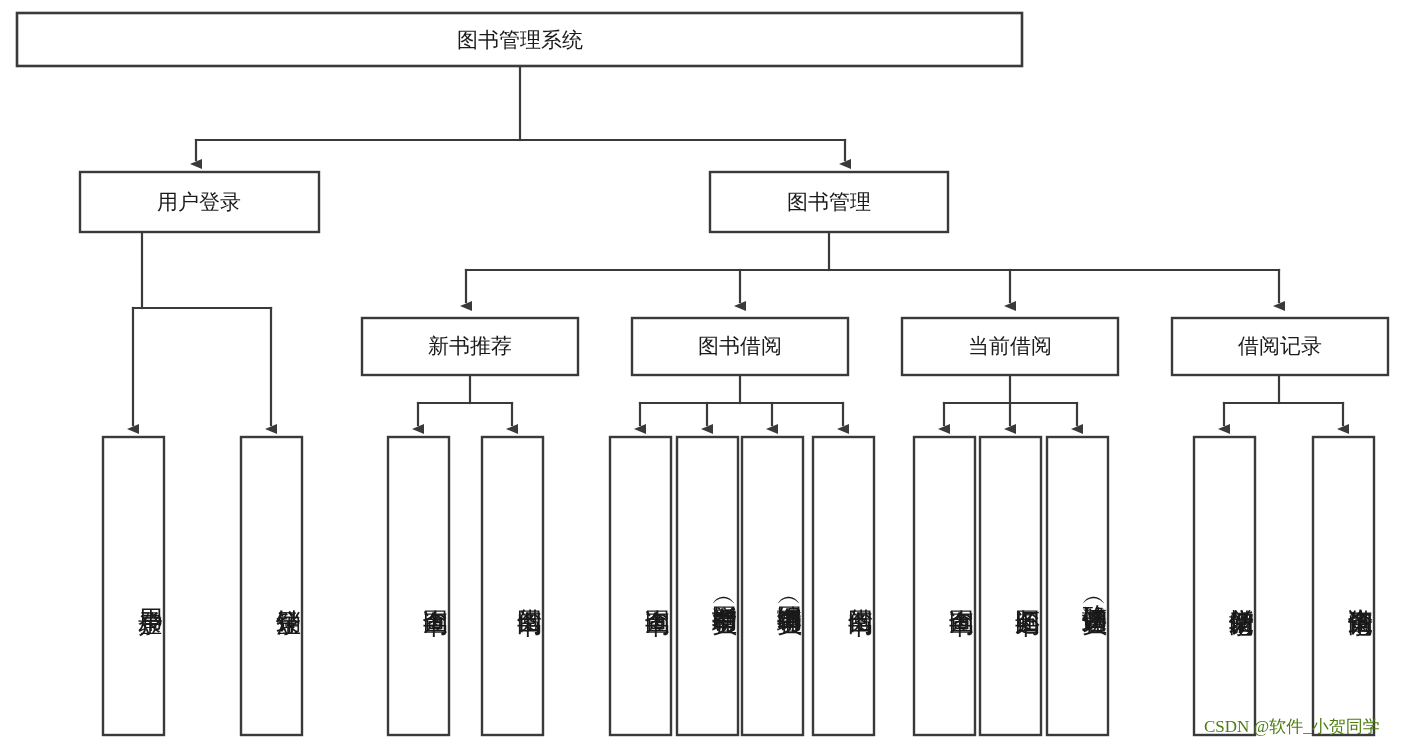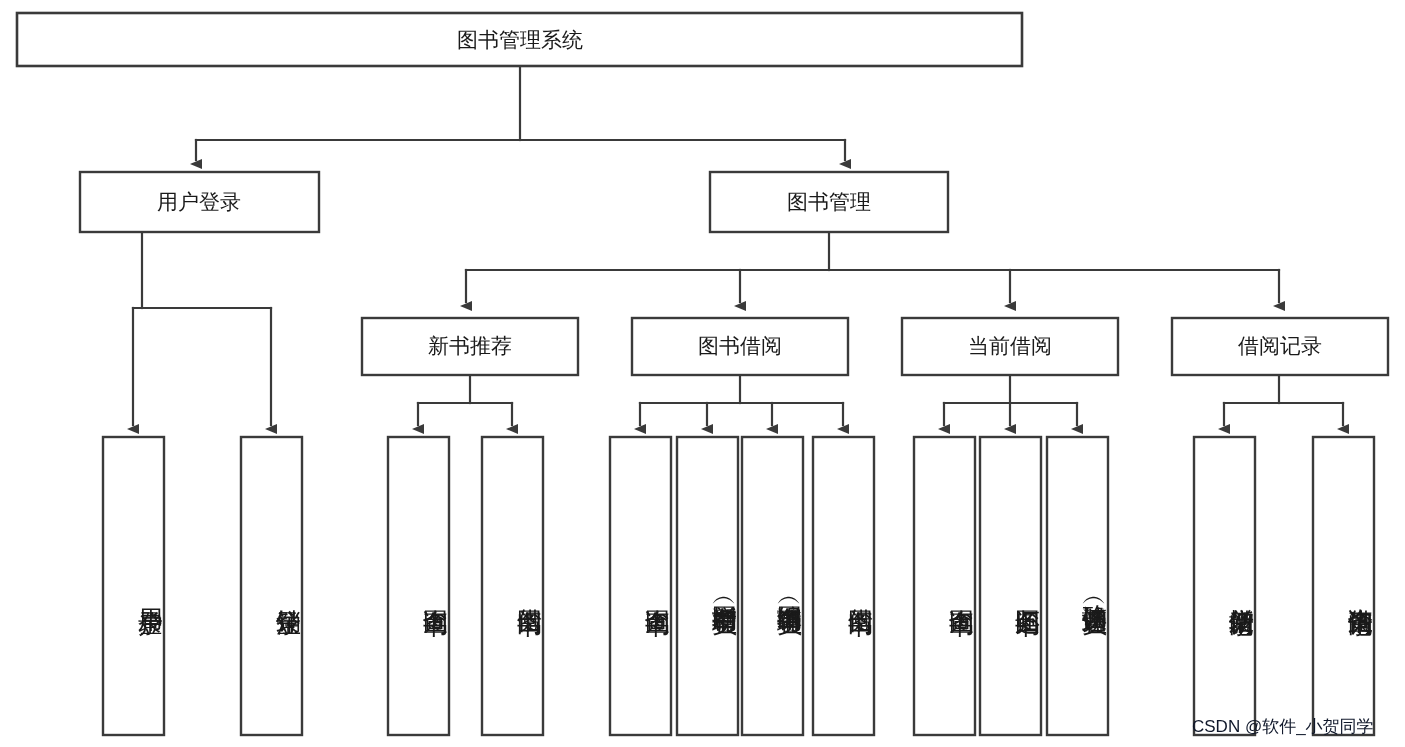--- a/index.html
+++ b/index.html
@@ -63,25 +63,26 @@
     letter-spacing: 1px;
     display: flex;
     align-items: flex-start;
     justify-content: center;
     white-space: nowrap;
     pointer-events: none;
     user-select: none;
   }
   .watermark {
     position: absolute;
-    font-family: Liberation Sans, sans-serif;
+    font-family: Liberation Serif, serif;
     font-size: 17px;
-    color: #0f172a;
+    color: #4d7c0f;
     white-space: nowrap;
     user-select: none;
+    margin-left: 12px;
   }
 </style>
 </head>
 <body>
 
 <div id="diagram-root">
 
   <svg id="tree-svg" viewBox="0 0 1405 747">
     <defs>
       <marker id="arw" markerWidth="10" markerHeight="12" refX="1" refY="6" orient="auto" markerUnits="userSpaceOnUse">

